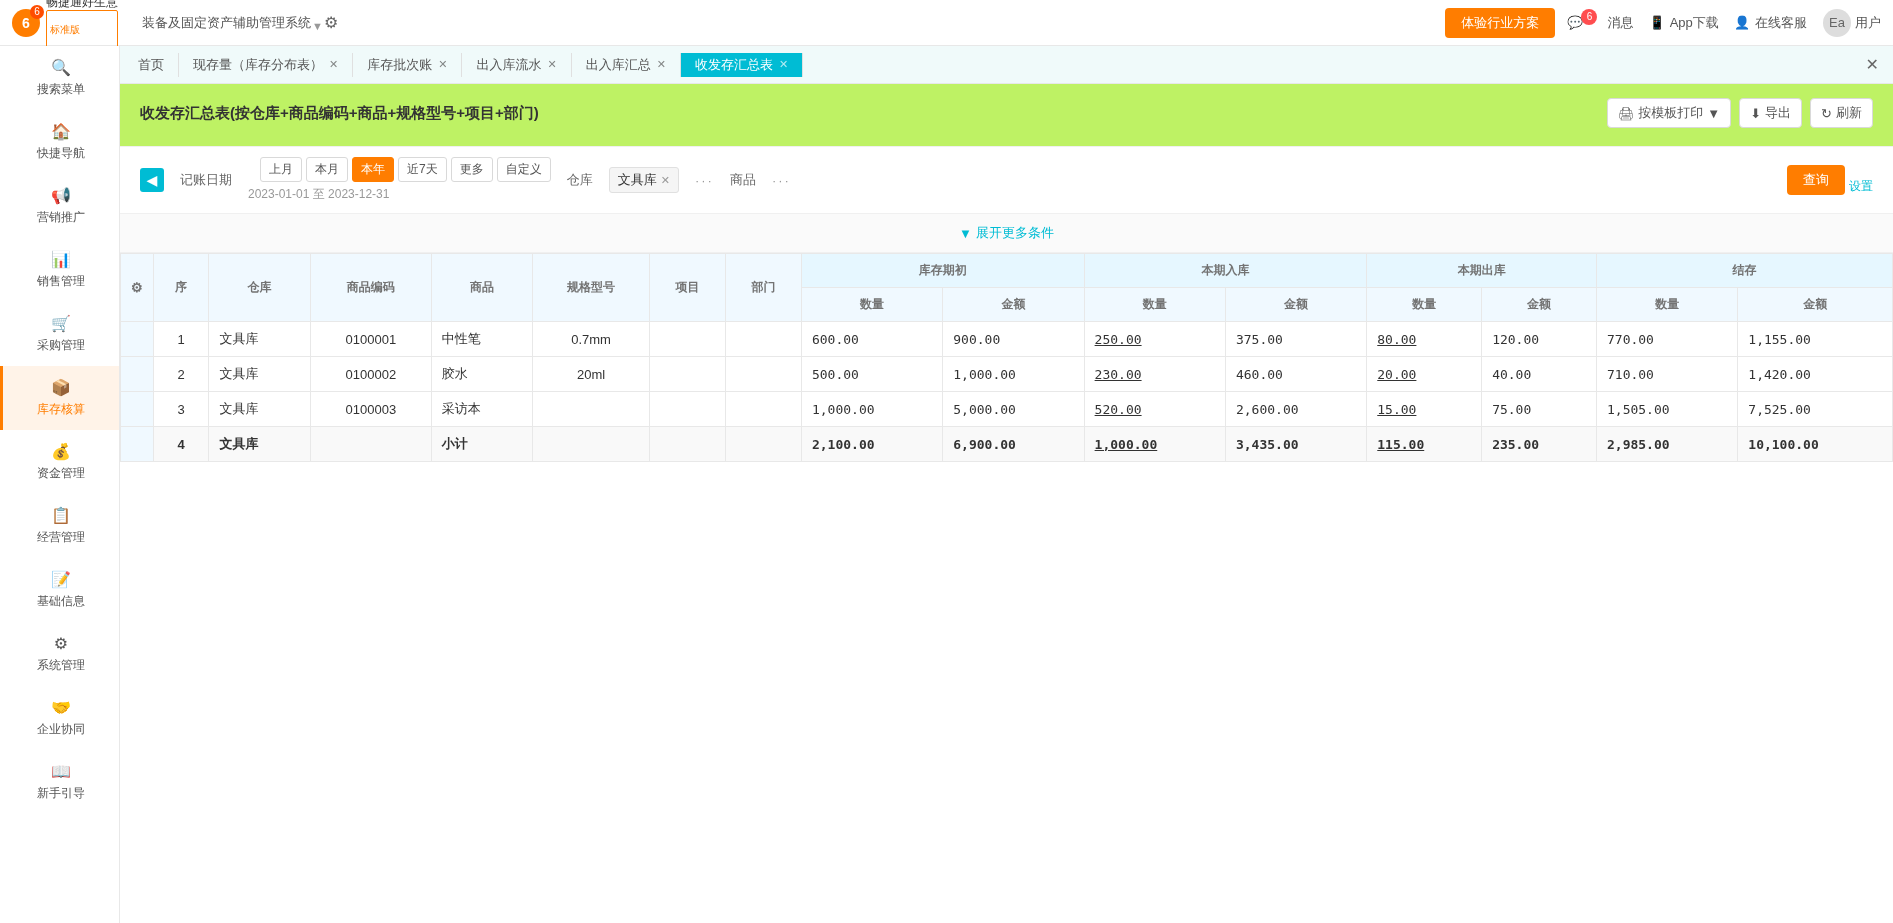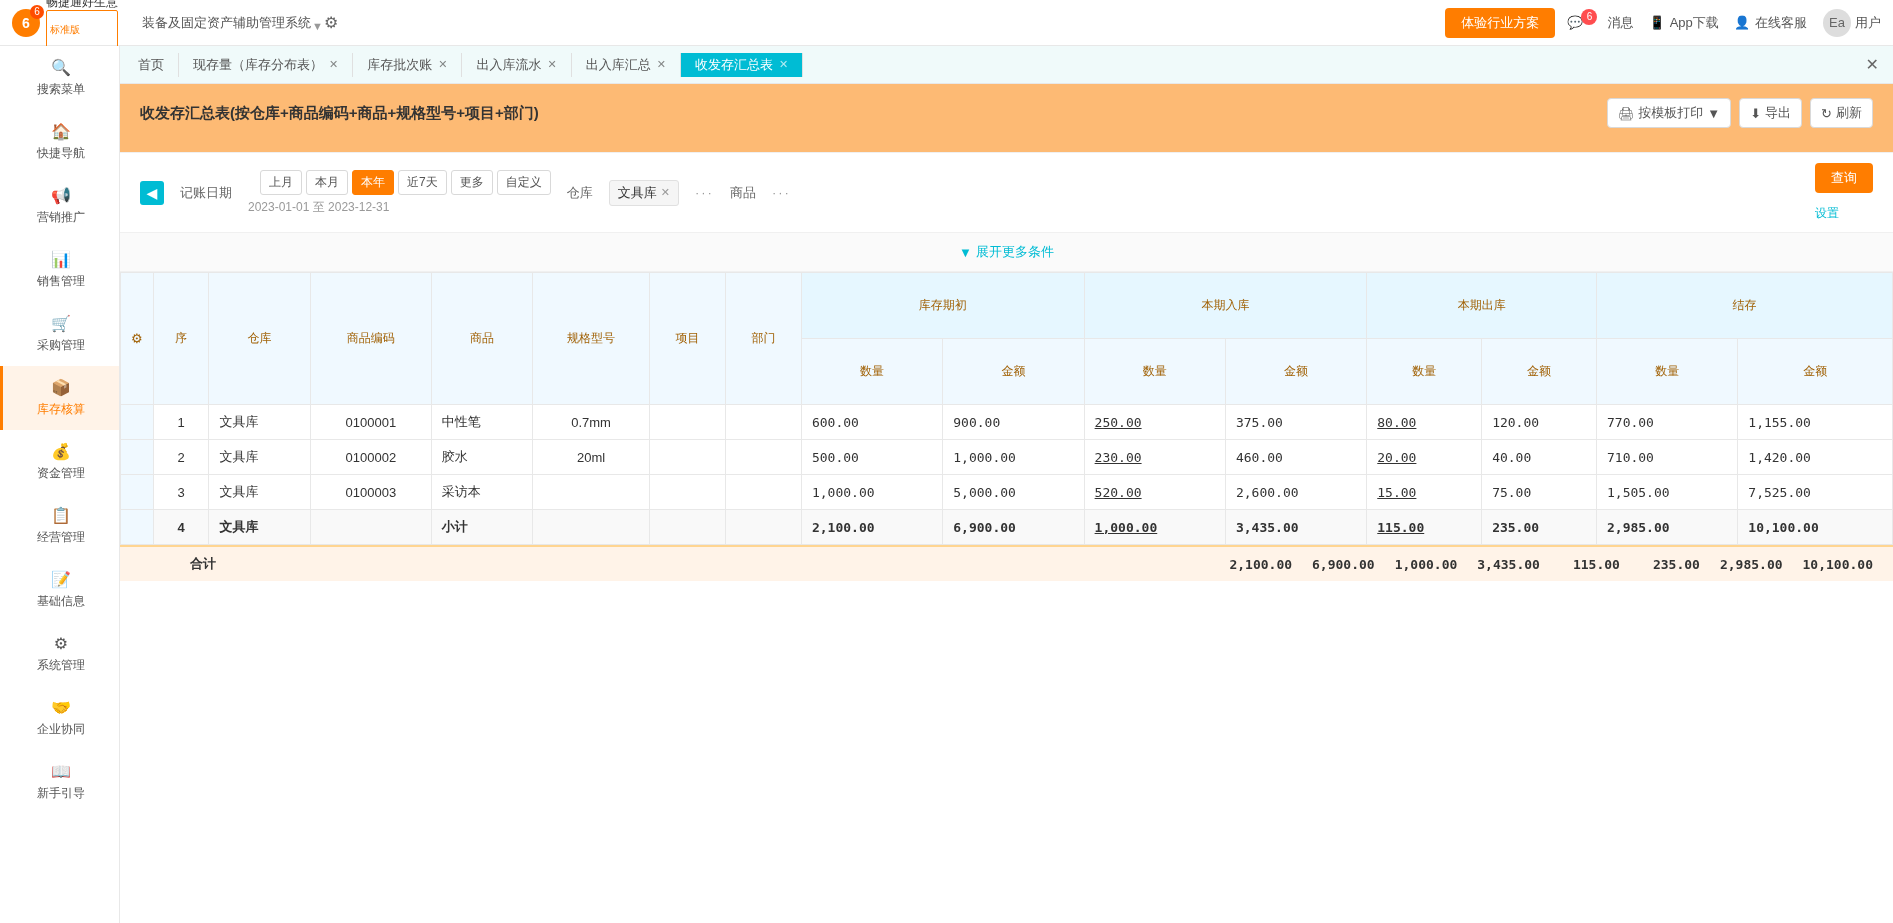--- a/index.html
+++ b/index.html
@@ -45,51 +45,51 @@
     .tab-close { font-size: 11px; cursor: pointer; opacity: 0.7; }
     .tab-first { background: transparent; font-weight: 500; }
     .tab-close-all { margin-left: auto; color: #666; cursor: pointer; padding: 0 10px; font-size: 16px; }
 
     
     .page-content { flex: 1; overflow: auto; padding: 0; background: #f5f7fa; }
 
     .page-inner { padding: 0; background: #fff; min-height: 100%; }
 
     
-    .page-header { padding: 14px 20px 24px; border-bottom: 1px solid #f0f0f0; display: flex; align-items: center; justify-content: space-between; background: #fdba74; }
+    .page-header { padding: 14px 20px 18px; border-bottom: 1px solid #f0f0f0; display: flex; align-items: center; justify-content: space-between; background: #bef264; }
     .page-title { font-size: 15px; font-weight: bold; color: #333; }
     .page-actions { display: flex; gap: 8px; align-items: center; }
     .action-btn { display: flex; align-items: center; gap: 4px; padding: 5px 10px; border: 1px solid #d9d9d9; background: #fff; border-radius: 4px; cursor: pointer; font-size: 12px; color: #555; }
 
     
     .filter-bar { padding: 10px 20px; background: #fff; border-bottom: 1px solid #f0f0f0; }
     .filter-row { display: flex; align-items: center; gap: 16px; flex-wrap: wrap; }
     .filter-label { color: #666; font-size: 13px; flex-shrink: 0; }
     .date-range-btns { display: flex; align-items: flex-start; gap: 4px; margin-left: 12px; }
     .date-btn { padding: 3px 8px; border: 1px solid #d9d9d9; background: #fff; border-radius: 3px; cursor: pointer; font-size: 12px; color: #555; }
     .date-btn.active { background: #ff7d00; color: #fff; border-color: #ff7d00; }
     .date-range-text { font-size: 12px; color: #999; margin-top: 2px; }
     .filter-tag { display: flex; align-items: center; gap: 4px; background: #f5f5f5; border: 1px solid #e0e0e0; border-radius: 3px; padding: 3px 8px; font-size: 12px; color: #333; }
     .filter-tag-close { cursor: pointer; color: #999; font-size: 11px; }
     .filter-dots { color: #999; cursor: pointer; letter-spacing: 2px; }
     .expand-btn { display: flex; align-items: center; gap: 4px; color: #00bcd4; font-size: 12px; cursor: pointer; padding: 4px 0; }
 
     .query-btn { background: #ff7d00; color: #fff; border: none; border-radius: 4px; padding: 6px 16px; cursor: pointer; font-size: 13px; }
     .setting-link { color: #00bcd4; font-size: 12px; cursor: pointer; text-decoration: none; display: block; text-align: right; }
 
-    .right-actions { display: flex; flex-direction: column; align-items: flex-start; gap: 12px; }
+    .right-actions { display: flex; flex-direction: row; align-items: flex-end; gap: 4px; }
 
     
     .expand-row { display: flex; justify-content: center; padding: 6px 0; border-bottom: 1px solid #f0f0f0; background: #fafafa; }
 
     
     .table-wrap { padding: 0; overflow-x: auto; }
     table { width: 100%; border-collapse: collapse; }
     thead tr { background: #f0f9ff; }
-    thead th { padding: 24px 10px; border: 1px solid #e8e8e8; font-weight: 400; color: #a16207; font-size: 12px; text-align: center; white-space: nowrap; }
+    thead th { padding: 8px 10px; border: 1px solid #e8e8e8; font-weight: 700; color: #737373; font-size: 12px; text-align: center; white-space: nowrap; }
     thead th.group-header { background: #e6f7ff; }
     tbody tr { background: #fff; }
     tbody tr.subtotal { background: #f9f9f9; font-weight: bold; }
     tbody td { padding: 8px 10px; border: 1px solid #e8e8e8; color: #333; font-size: 13px; text-align: center; white-space: nowrap; }
     tbody td.text-left { text-align: left; }
     tbody td.num { text-align: left; font-family: monospace; }
     tbody td.underline { text-decoration: underline; cursor: pointer; color: #333; }
 
     
     .table-footer { background: #fff3e8; border-top: 2px solid #ffd591; padding: 8px 10px; display: flex; align-items: center; }
@@ -389,31 +389,18 @@
                   <td class="num">3,435.00</td>
                   <td class="num underline">115.00</td>
                   <td class="num">235.00</td>
                   <td class="num">2,985.00</td>
                   <td class="num">10,100.00</td>
                 </tr>
               </tbody>
           </table>
         </div>
 
-        <div class="table-footer">
-          <span class="footer-label">合计</span>
-          <div class="footer-nums">
-            <span class="footer-num">2,100.00</span>
-            <span class="footer-num">6,900.00</span>
-            <span class="footer-num">1,000.00</span>
-            <span class="footer-num">3,435.00</span>
-            <span class="footer-num">115.00</span>
-            <span class="footer-num">235.00</span>
-            <span class="footer-num">2,985.00</span>
-            <span class="footer-num">10,100.00</span>
-          </div>
-        </div>
 
       </div>
     </div>
 
   </div>
 </div>
 
 </body></html>

